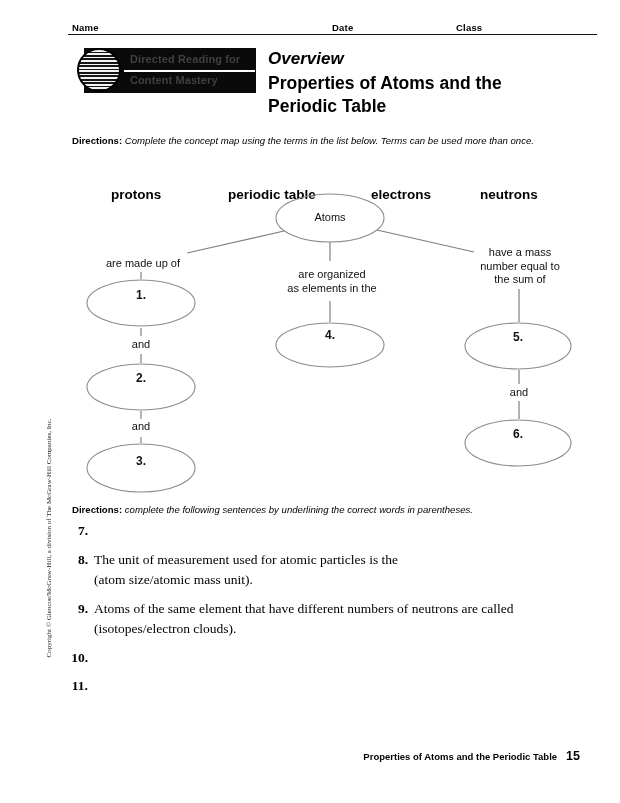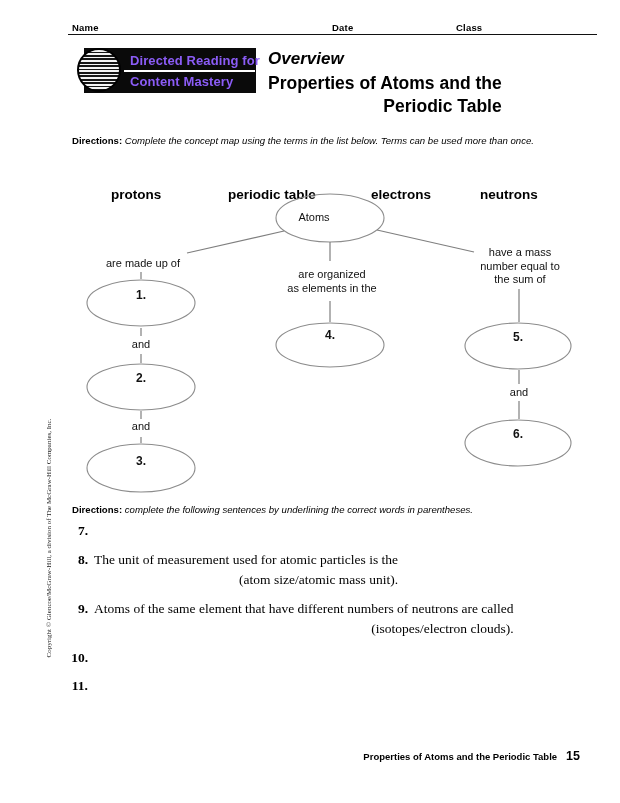--- a/index.html
+++ b/index.html
@@ -2,35 +2,35 @@
 <html><head>
 <meta charset="utf-8">
 <style>
   * { margin:0; padding:0; box-sizing:border-box; }
   html,body { background:#ffffff; }
   body { font-family:"Liberation Sans", sans-serif; color:#000; }
   #page {
     position:relative; width:620px; height:803px; background:#fff; overflow:hidden;
   }
   .abs { position:absolute; }
-  .preline { white-space:pre-line;text-align:right; }
+  .preline { white-space:pre-line; }
 
   
   .hdr-label { font-size:9.5px; font-weight:bold; letter-spacing:.2px; }
   #hdr-rule { left:68px; top:34px; width:529px; height:0; border-top:1.4px solid #111; }
 
   
   #banner-box { left:84px; top:48px; width:172px; height:45px; background:#0a0a0a; }
   #banner-sphere {
     left:77px; top:48px; width:44px; height:44px; border-radius:50%;
     background:repeating-linear-gradient(180deg,#f4f4f4 0 1.6px,#161616 1.6px 3.4px);
     border:2px solid #000;
   }
   #banner-divider { left:124px; top:69.5px; width:131px; height:2.4px; background:#fff; }
-  .banner-text { color:#8b5cf6; font-size:13px; font-weight:bold; letter-spacing:.1px; }
+  .banner-text { color:#404040; font-size:11px; font-weight:bold; letter-spacing:.1px; }
 
   
   #title-kicker { left:268px; top:49px; font-size:17px; font-weight:bold; font-style:italic; }
   #title-main { left:268px; top:72px; font-size:17.5px; font-weight:bold; line-height:23px; }
 
   
   .directions { font-size:9.6px; }
   .directions b { font-weight:bold; }
   .directions .it { font-style:italic; }
 
@@ -111,21 +111,21 @@
       <line x1="141" y1="354" x2="141" y2="363"></line>
       <line x1="141" y1="411" x2="141" y2="419"></line>
       <line x1="141" y1="437" x2="141" y2="443"></line>
       <line x1="330" y1="301" x2="330" y2="322"></line>
       <line x1="519" y1="289" x2="519" y2="322"></line>
       <line x1="519" y1="370" x2="519" y2="384"></line>
       <line x1="519" y1="401" x2="519" y2="419"></line>
     </g>
   </svg>
 
-  <div class="abs map-label" style="left:314px; top:211px;">Atoms</div>
+  <div class="abs map-label" style="left:330px; top:211px;">Atoms</div>
   <div class="abs map-label" style="left:143px; top:257px;">are made up of</div>
   <div class="abs map-label preline" style="left:332px; top:268px;">are organized
 as elements in the</div>
   <div class="abs map-label preline" style="left:520px; top:246px;">have a mass
 number equal to
 the sum of</div>
   <div class="abs map-label" style="left:141px; top:338px;">and</div>
   <div class="abs map-label" style="left:141px; top:420px;">and</div>
   <div class="abs map-label" style="left:519px; top:386px;">and</div>
   <div class="abs map-blank" style="left:141px; top:288px;">1.</div>

